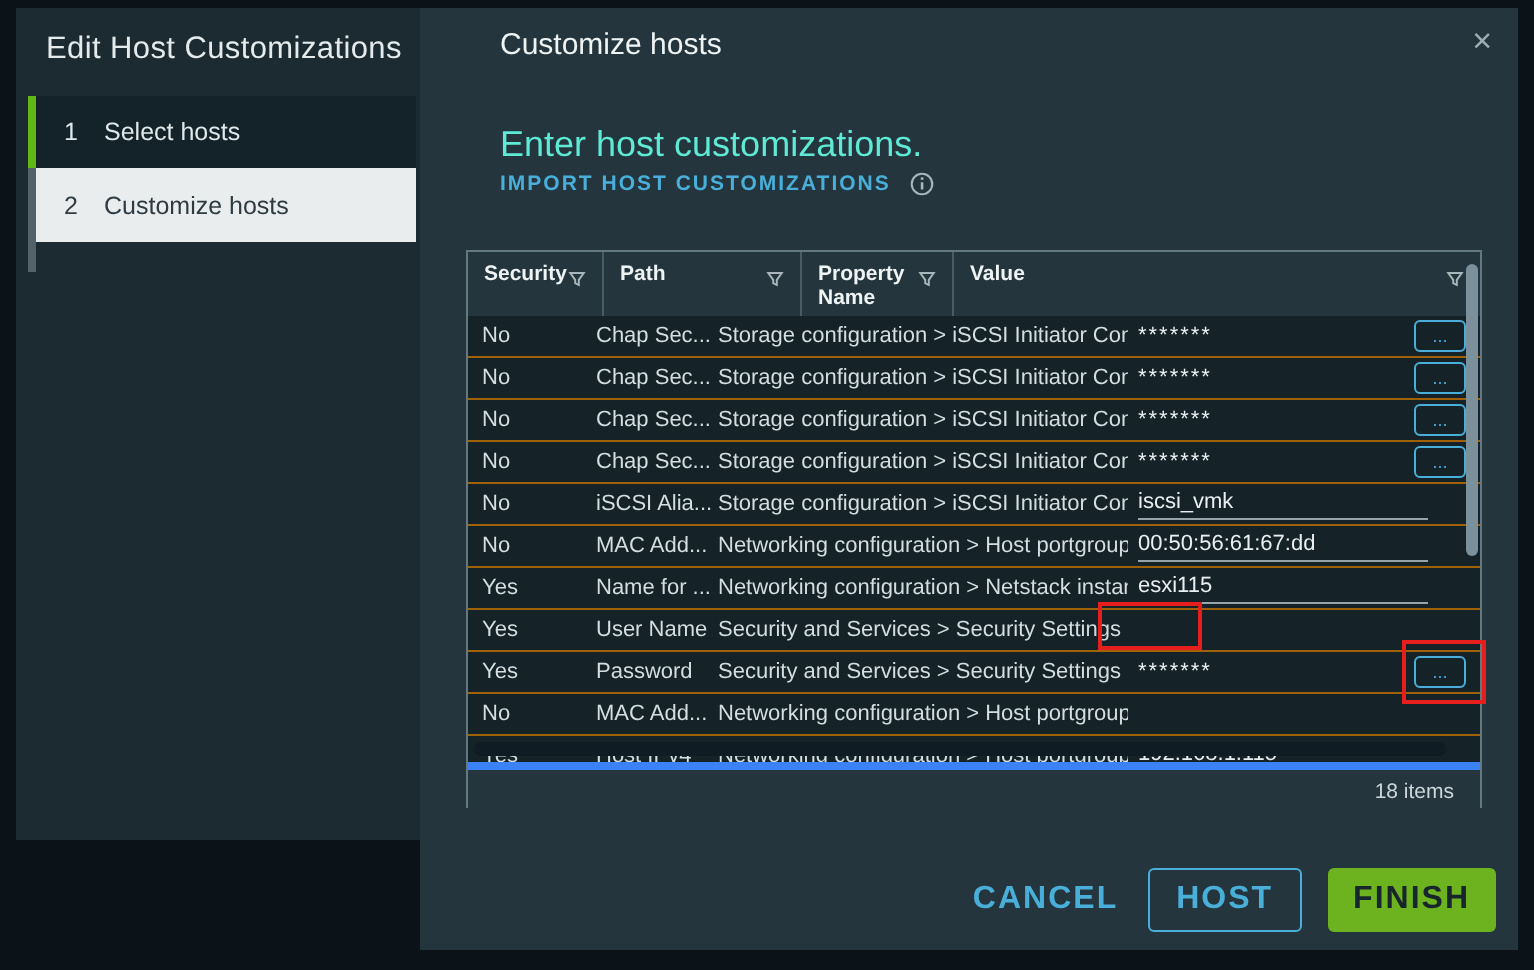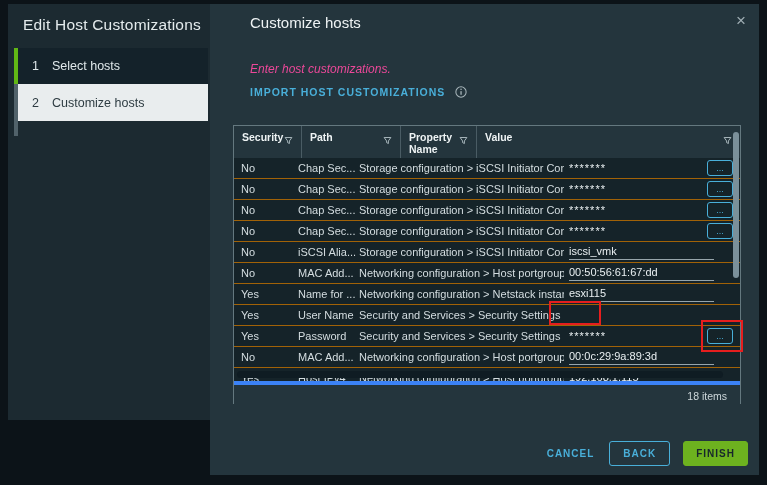--- a/index.html
+++ b/index.html
@@ -15,21 +15,21 @@
   .step { position:absolute; left:10px; width:190px; height:36px; display:flex; align-items:center; font-size:12.5px; cursor:pointer; }
   .step .num { width:14px; margin-left:14px; }
   .step .lbl { margin-left:6px; }
   .step.done { top:44px; background:#14222a; color:#dfe8ea; }
   .step.active { top:80px; height:37px; background:#e9edee; color:#2e3c42; }
 
   
   .main { position:absolute; left:210px; top:4px; width:549px; height:471px; background:#24353d; color:#e6edef; }
   .dlg-title { position:absolute; left:40px; top:10px; font-size:15px; font-weight:400; color:#eef3f4; }
   .close-btn { position:absolute; right:13px; top:8px; font-size:17px; color:#9fadb3; cursor:pointer; line-height:1; }
-  .subtitle { position:absolute; left:40px; top:58px; font-size:12px; color:#ec4899;font-style:italic; }
+  .subtitle { position:absolute; left:40px; top:58px; font-size:18px; color:#5eead4; }
   .import-row { position:absolute; left:40px; top:82px; display:flex; align-items:flex-start; gap:10px; }
   .import-link { font-size:10.5px; font-weight:bold; letter-spacing:1px; color:#49afd9; cursor:pointer; }
   .info-icon { display:inline-flex; cursor:pointer; }
 
   
   .grid { position:absolute; left:23px; top:121px; width:508px; height:279px; border:1px solid #64787f; }
   .grid-header { display:flex; height:32px; background:#24353d; }
   .th { position:relative; border-right:1px solid #4a5c64; padding:5px 8px 0 8px; font-size:10.5px; font-weight:bold; color:#eef3f4; line-height:1.15; cursor:pointer; }
   .th:last-child { border-right:none; }
   .th.c1 { width:68px; } .th.c2 { width:76px; } .th.c3 { width:99px; } .th.c4 { flex:1; }
@@ -46,21 +46,21 @@
   .masked { letter-spacing:1px; }
   .dots-btn { position:absolute; left:473px; top:2px; width:26px; height:16px; border:1px solid #49afd9; border-radius:3px; background:transparent; color:#49afd9; font-size:9px; line-height:12px; text-align:center; cursor:pointer; }
 
   .vscroll { position:absolute; right:1px; top:6px; width:6px; height:146px; background:#7b909a; border-radius:3px; cursor:pointer; }
   .hscroll { position:absolute; left:3px; bottom:3px; width:486px; height:7px; background:#0f1c23; border-radius:4px; cursor:pointer; }
 
   .grid-footer { height:23px; border-top:4px solid #3b82f6; background:#24353d; font-size:10.5px; color:#cdd7da; text-align:right; line-height:22px; padding-right:13px; }
 
   
   .dlg-footer { position:absolute; right:11px; bottom:9px; display:flex; align-items:center; gap:13px; }
-  .btn { font-size:10px; font-weight:bold; letter-spacing:1px; cursor:pointer; }
+  .btn { font-size:16px; font-weight:bold; letter-spacing:1px; cursor:pointer; }
   .btn.link { color:#49afd9; background:none; border:none; padding:6px 2px; }
   .btn.outline { color:#49afd9; background:transparent; border:1px solid #49afd9; border-radius:3px; padding:6px 13px; }
   .btn.primary { color:#17262c; background:#6db21f; border:1px solid #6db21f; border-radius:3px; padding:6px 12px; }
 
   
   .annot { position:absolute; border:2px solid #e61e1e; pointer-events:none; }
   .annot.root-box { left:549px; top:301px; width:52px; height:24px; }
   .annot.pwd-box  { left:701px; top:320px; width:42px; height:32px; }
 </style>
 </head>
@@ -181,37 +181,36 @@
           <div class="cell req">Yes</div>
           <div class="cell prop">Password</div>
           <div class="cell path">Security and Services &gt; Security Settings &gt; ...</div>
           <div class="cell val"><span class="masked">*******</span></div>
           <button class="dots-btn">...</button>
         </div>
         <div class="row">
           <div class="cell req">No</div>
           <div class="cell prop">MAC Add...</div>
           <div class="cell path">Networking configuration &gt; Host portgroup ...</div>
-          <div class="cell val"><span class="value-input">00:0c:29:9a:89:3d</span></div>
         </div>
         <div class="row">
           <div class="cell req">Yes</div>
           <div class="cell prop">Host IPv4</div>
           <div class="cell path">Networking configuration &gt; Host portgroup</div>
           <div class="cell val"><span class="value-input">192.168.1.115</span></div>
         </div>
         <div class="hscroll"></div>
     </div>
 
     <div class="vscroll"></div>
 
     <div class="grid-footer">18 items</div>
   </div>
 
   <div class="dlg-footer">
     <button class="btn link">CANCEL</button>
-    <button class="btn outline">BACK</button>
+    <button class="btn outline">HOST</button>
     <button class="btn primary">FINISH</button>
   </div>
 </div>
 
 <div class="annot root-box"></div>
 <div class="annot pwd-box"></div>
 
 </body></html>

